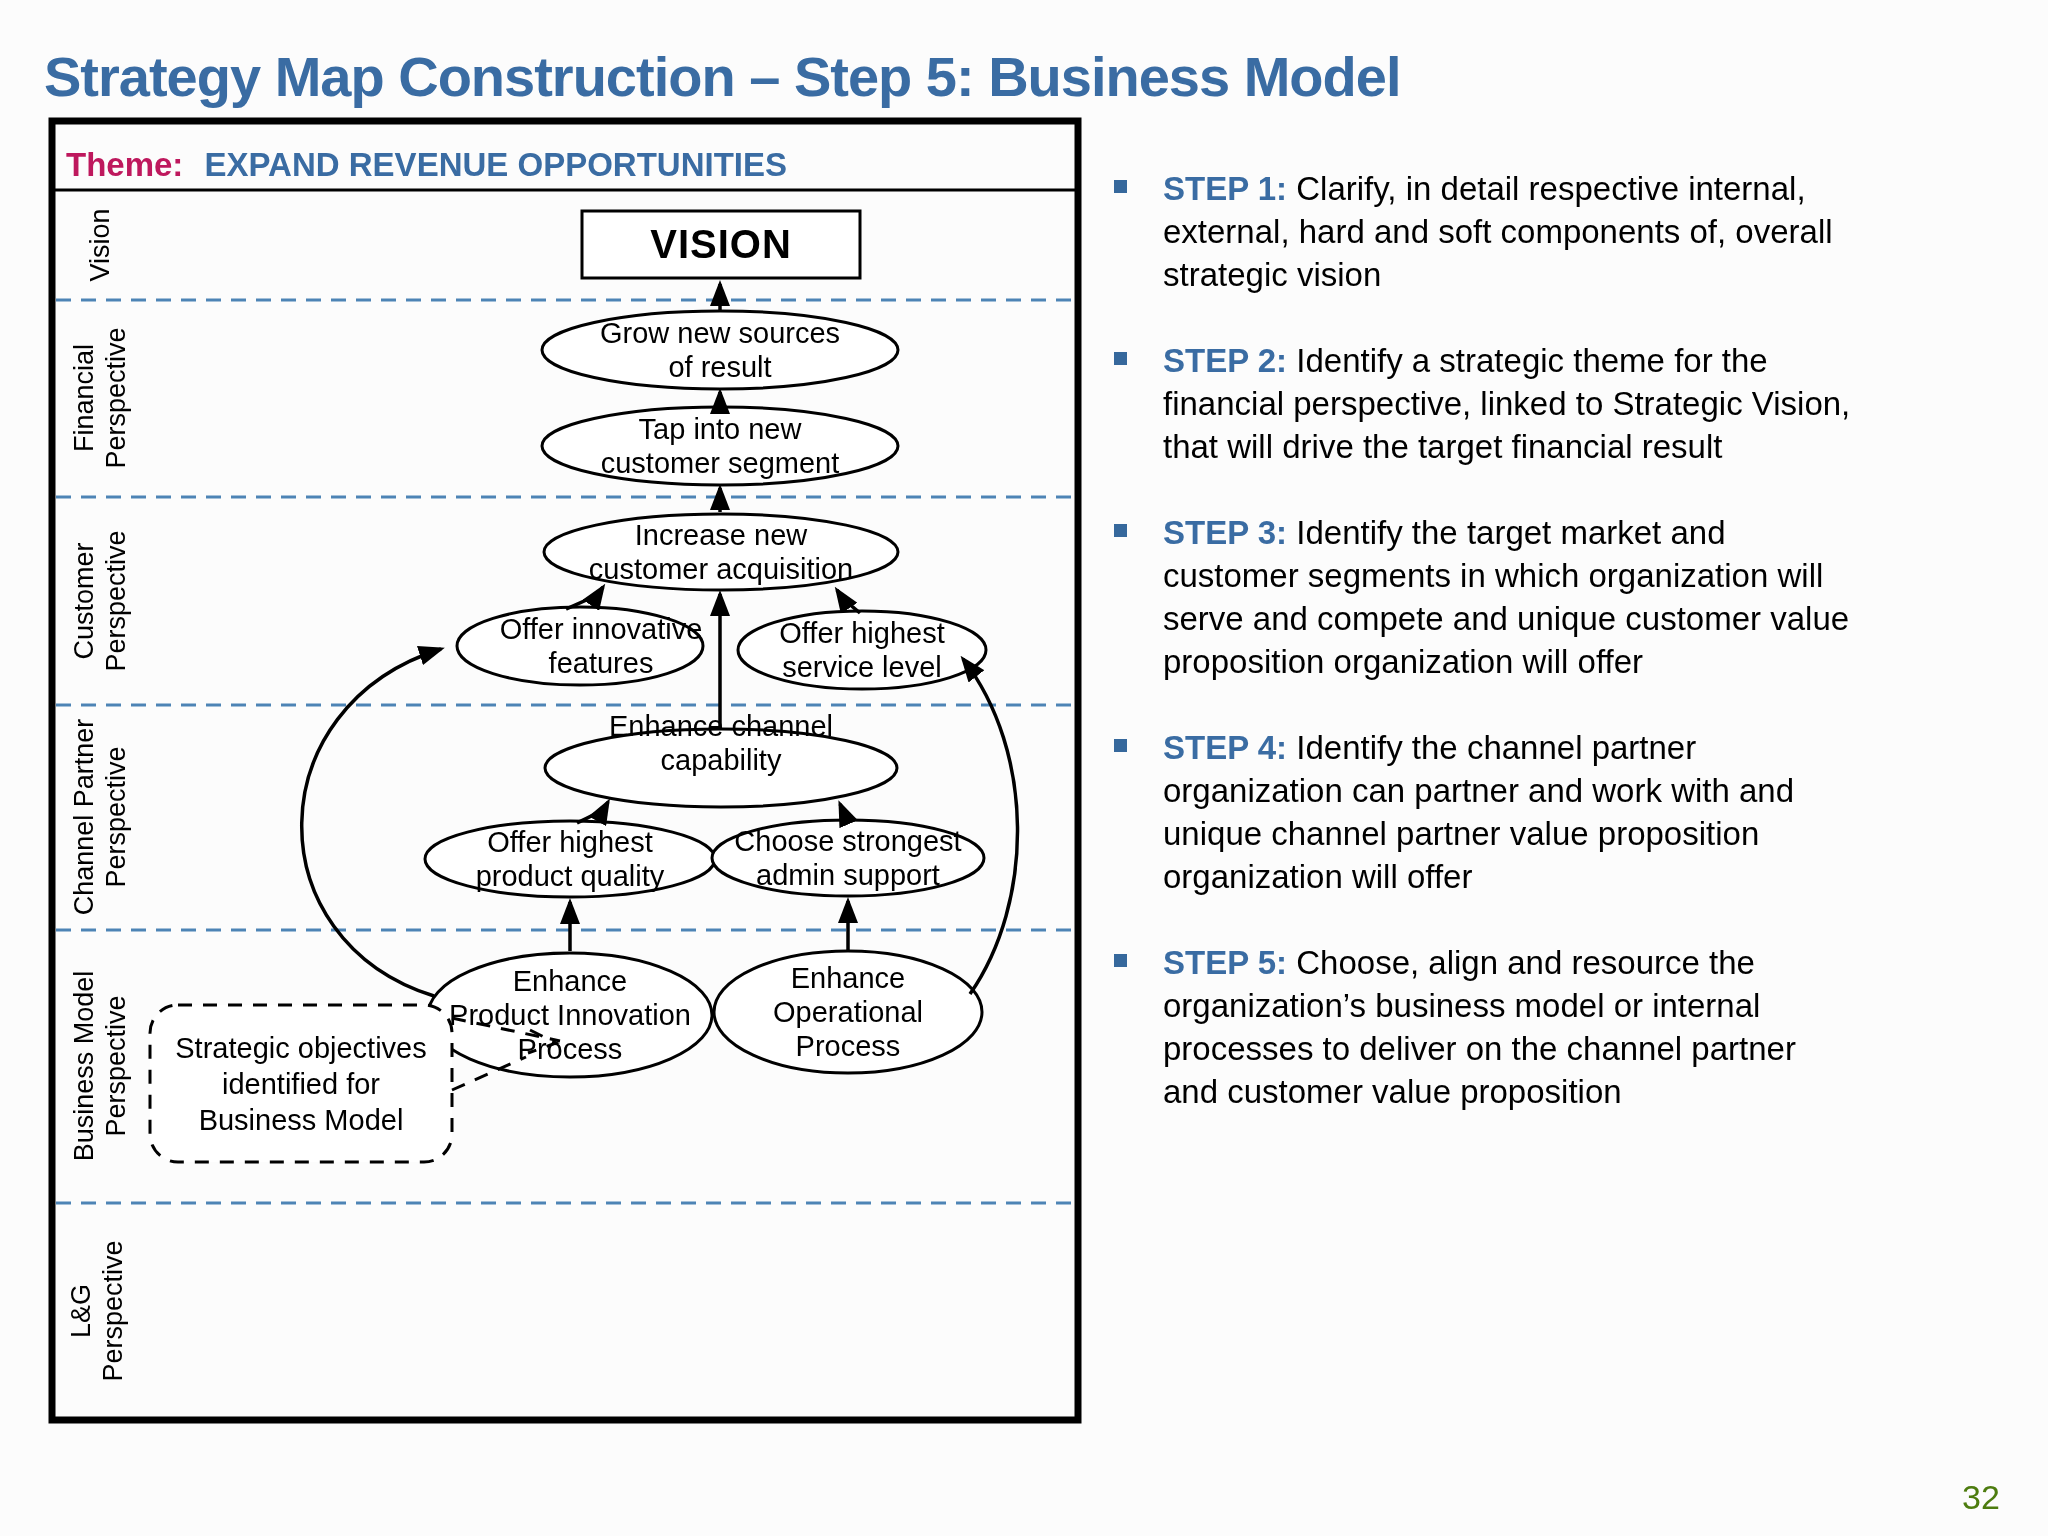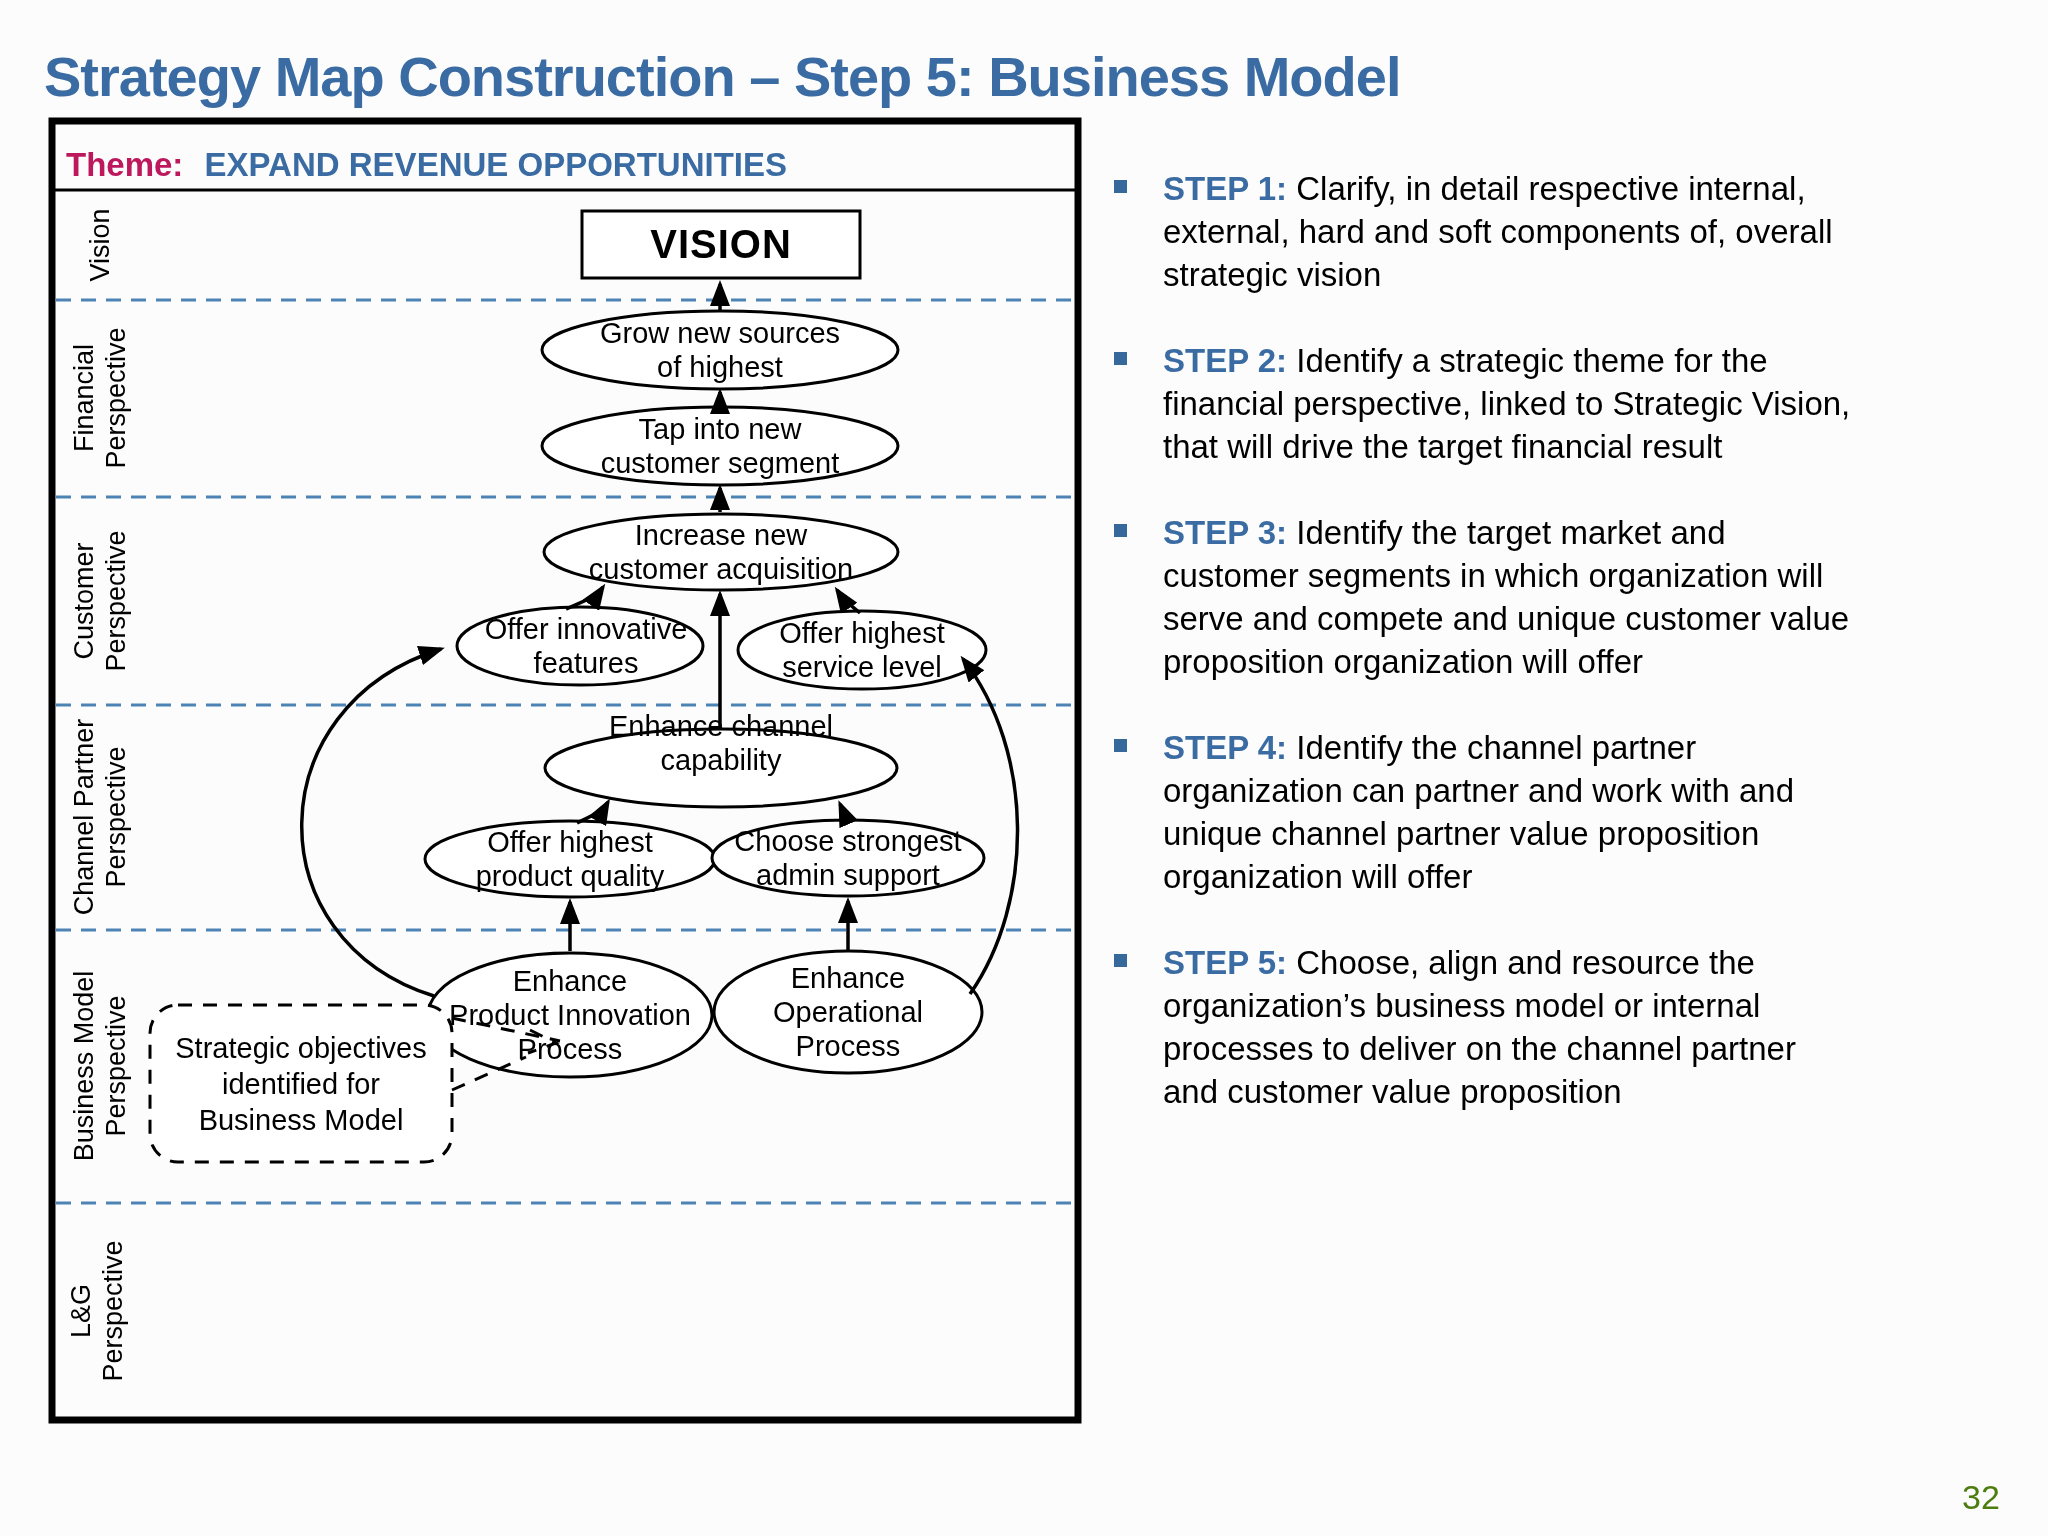--- a/index.html
+++ b/index.html
@@ -131,26 +131,26 @@
 Perspective</div>
   <div class="row-label" style="left:100px;top:817px">Channel Partner
 Perspective</div>
   <div class="row-label" style="left:100px;top:1066px">Business Model
 Perspective</div>
   <div class="row-label" style="left:97px;top:1311px">L&amp;G
 Perspective</div>
 
   <div class="vision-label">VISION</div>
   <div class="node-label" style="left:542px;top:311px;width:356px;height:78px">Grow new sources
-of highest</div>
+of result</div>
   <div class="node-label" style="left:542px;top:407px;width:356px;height:78px">Tap into new
 customer segment</div>
   <div class="node-label" style="left:544px;top:514px;width:354px;height:76px">Increase new
 customer acquisition</div>
-  <div class="node-label" style="left:463px;top:607px;width:246px;height:78px">Offer innovative
+  <div class="node-label" style="left:478px;top:607px;width:246px;height:78px">Offer innovative
 features</div>
   <div class="node-label" style="left:738px;top:611px;width:248px;height:78px">Offer highest
 service level</div>
   <div class="node-label" style="left:545px;top:704px;width:352px;height:78px">Enhance channel
 capability</div>
   <div class="node-label" style="left:425px;top:821px;width:290px;height:76px">Offer highest
 product quality</div>
   <div class="node-label" style="left:712px;top:820px;width:272px;height:76px">Choose strongest
 admin support</div>
   <div class="node-label" style="left:428px;top:953px;width:284px;height:124px">Enhance

